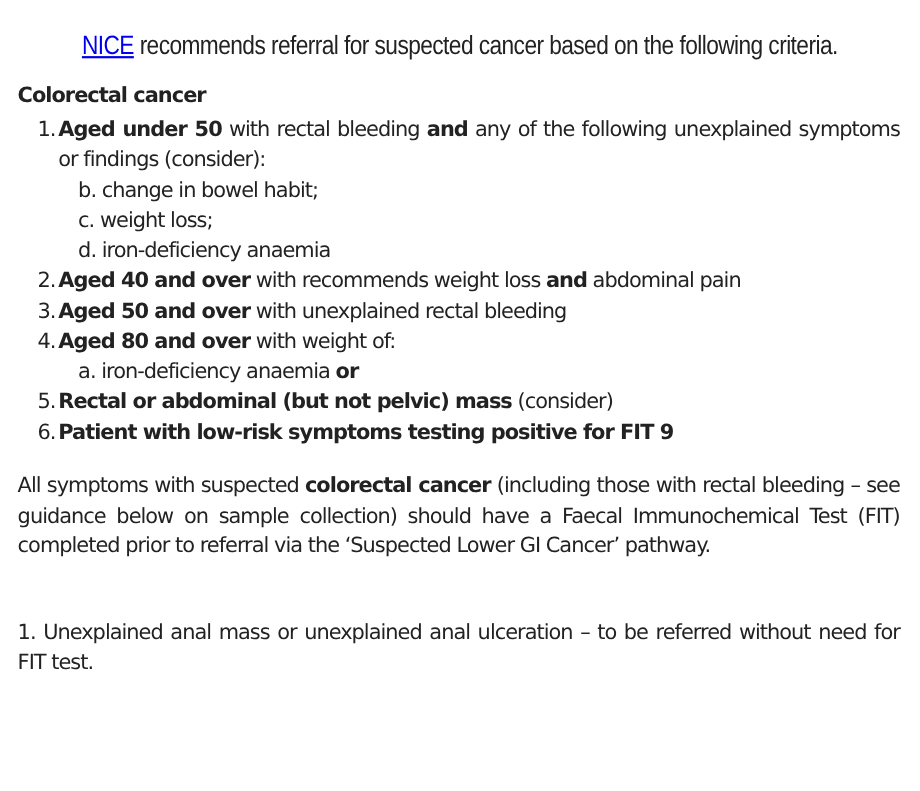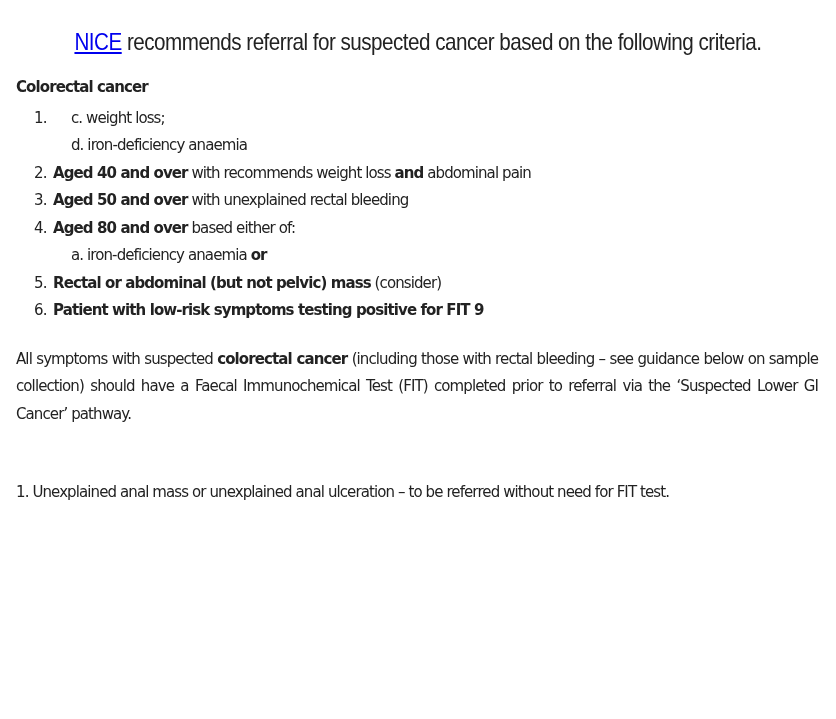--- a/index.html
+++ b/index.html
@@ -16,21 +16,21 @@
     letter-spacing: -0.6px;
     transform: scaleX(0.86);
     transform-origin: 418px 0;
     color: #222;
     white-space: nowrap;
   }
   .intro a { color: #0000ee; text-decoration: underline; }
   .doc {
     position: absolute; left: 16px; top: 74px; width: 802px;
     font-family: "DejaVu Sans", sans-serif;
-    font-size: 15px;
+    font-size: 19px;
     line-height: 27.5px;
     letter-spacing: -0.9px;
     color: #222;
   }
   .h { font-weight: bold; margin: 0; }
   ol.main { list-style: none; margin: 3px 0 0 0; padding: 0 0 0 18px; }
   ol.main > li { position: relative; padding-left: 19px; }
   ol.main > li > .num { position: absolute; left: 0; top: 0; }
   ol.sub { list-style: none; margin: 0; padding: 0 0 0 18px; }
   .just { text-align: justify; }
@@ -44,36 +44,38 @@
 <body>
 
 <div class="intro"><a href="#">NICE</a><span> recommends referral for suspected cancer based on the following criteria.</span></div>
 
 <div class="doc">
   <p class="h">Colorectal cancer</p>
 
   <ol class="main">
     <li>
       <span class="num">1.</span>
+      <div class="just"><b>Aged under 50</b><span> with rectal bleeding </span><b>and</b><span> any of the following unexplained symptoms or findings (consider):</span></div>
       <ol class="sub">
+        <li>b. change in bowel habit;</li>
         <li>c. weight loss;</li>
         <li>d. iron-deficiency anaemia</li>
       </ol>
     </li>
     <li>
       <span class="num">2.</span>
       <b>Aged 40 and over</b><span> with recommends weight loss </span><b>and</b><span> abdominal pain</span>
     </li>
     <li>
       <span class="num">3.</span>
       <b>Aged 50 and over</b><span> with unexplained rectal bleeding</span>
     </li>
     <li>
       <span class="num">4.</span>
-      <b>Aged 80 and over</b><span> based either of:</span>
+      <b>Aged 80 and over</b><span> with weight of:</span>
       <ol class="sub">
         <li><span>a. iron-deficiency anaemia </span><b>or</b></li>
       </ol>
     </li>
     <li>
       <span class="num">5.</span>
       <b>Rectal or abdominal (but not pelvic) mass</b><span> (consider)</span>
     </li>
     <li>
       <span class="num">6.</span>

